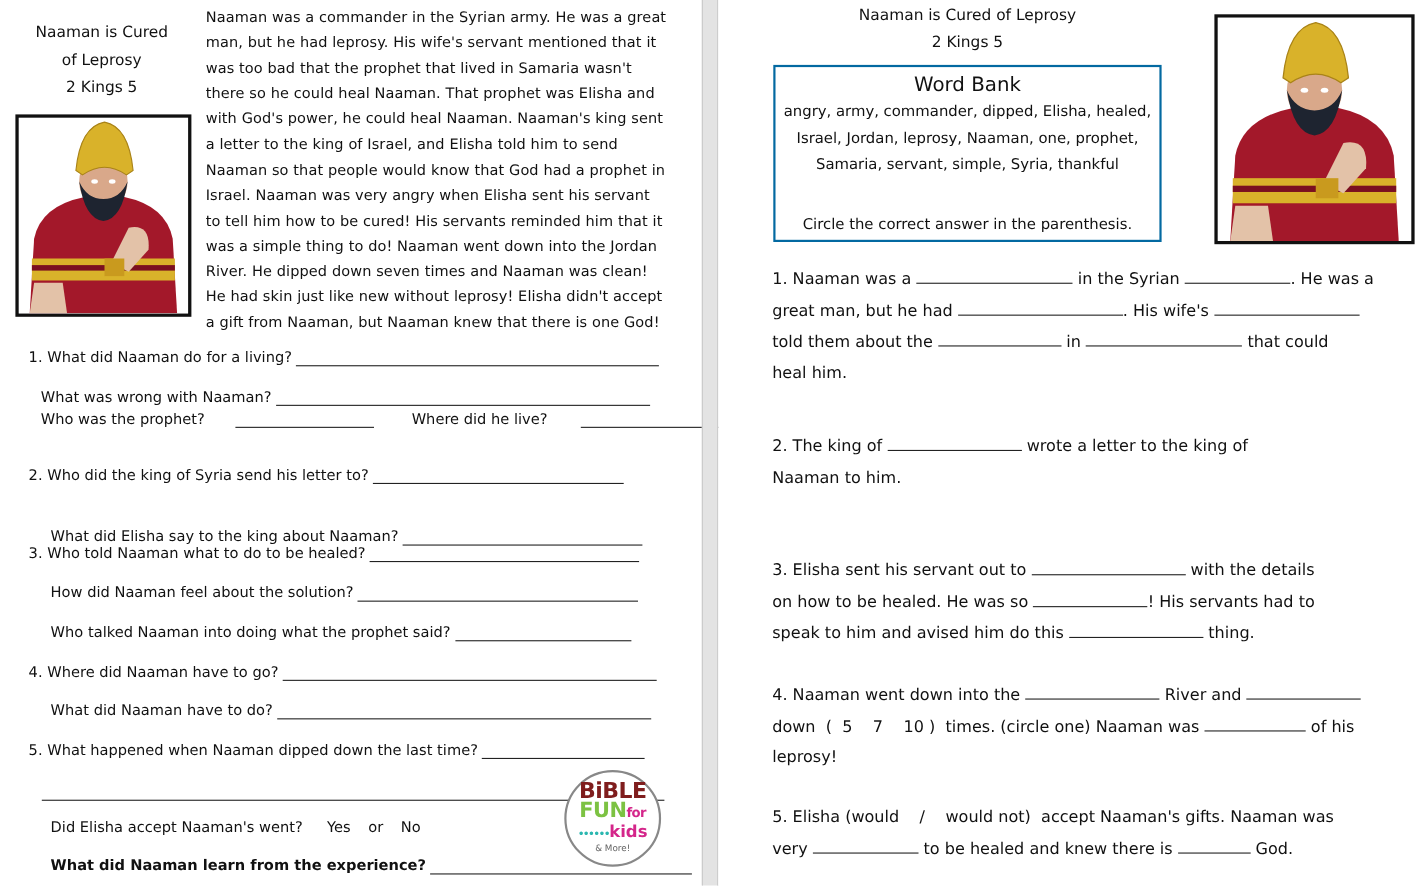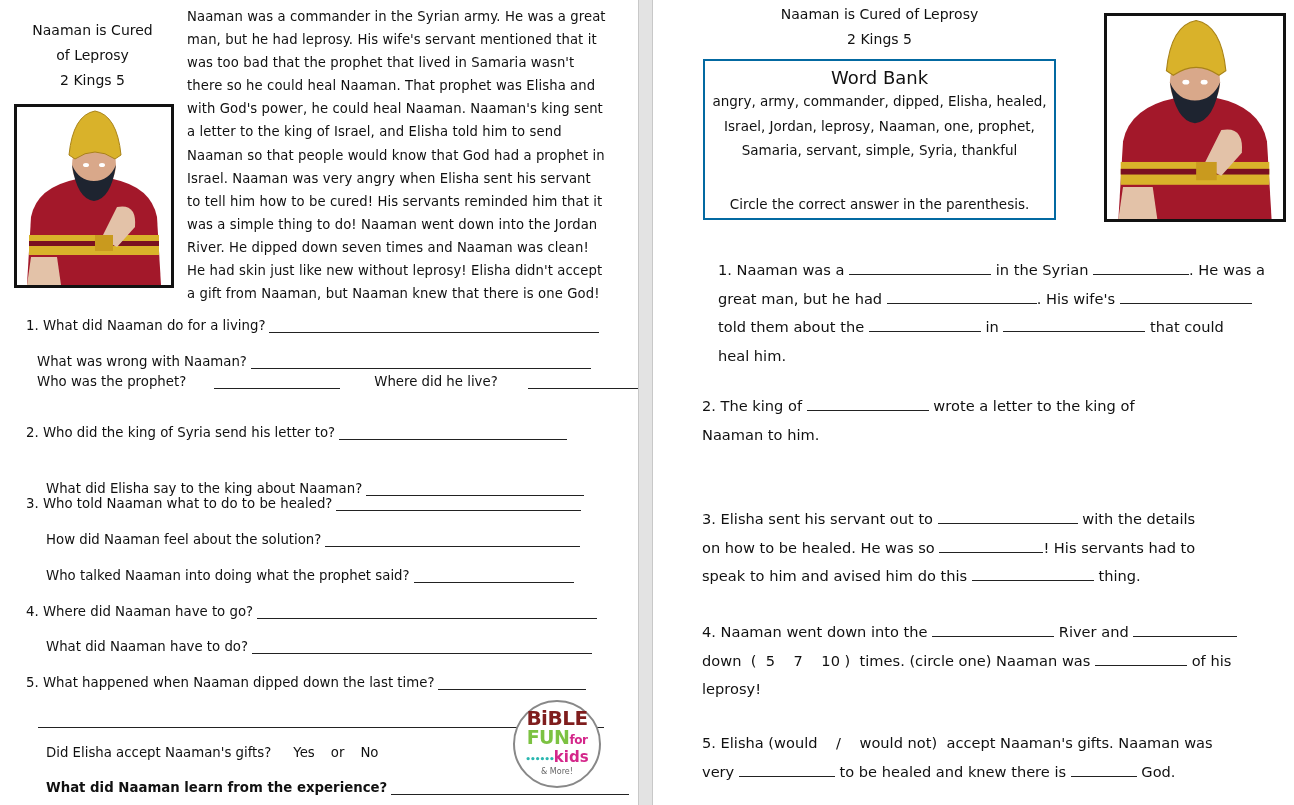--- a/index.html
+++ b/index.html
@@ -96,21 +96,21 @@
   <div class="abs q" style="left:46px; top:639px;">
     <span>What did Naaman have to do?</span>
     <span class="blank" style="width:340px;"></span>
   </div>
   <div class="abs q" style="left:26px; top:675px;">
     <span>5. What happened when Naaman dipped down the last time?</span>
     <span class="blank" style="width:148px;"></span>
   </div>
   <div class="abs" style="left:38px; top:713px; width:566px; border-bottom:1px solid #222; height:14px;"></div>
   <div class="abs q" style="left:46px; top:745px;">
-    <span>Did Elisha accept Naaman's gifts?</span>
+    <span>Did Elisha accept Naaman's went?</span>
     <span style="margin-left:22px;">Yes</span>
     <span style="margin-left:16px;">or</span>
     <span style="margin-left:16px;">No</span>
   </div>
   <div class="abs q" style="left:46px; top:780px;font-weight:bold;">
     <span>What did Naaman learn from the experience?</span>
     <span class="blank" style="width:238px;"></span>
   </div>
 
   <div class="logo">
@@ -153,21 +153,21 @@
       <path d="M100 100 Q120 96 118 120 L100 140 L84 132 Z" fill="#e3c2a8"></path>
       <rect x="78" y="128" width="18" height="16" fill="#c99a1e"></rect>
       <ellipse cx="77" cy="58" rx="22" ry="26" fill="#d9a88a"></ellipse>
       <path d="M55 58 Q60 92 77 94 Q94 92 99 58 Q92 74 77 74 Q62 74 55 58 Z" fill="#1e2430"></path>
       <path d="M52 48 Q56 8 78 4 Q100 8 104 48 L98 52 Q78 38 58 52 Z" fill="#d9b22a" stroke="#a98318" stroke-width="1"></path>
       <ellipse cx="69" cy="58" rx="3" ry="2" fill="#fff"></ellipse>
       <ellipse cx="85" cy="58" rx="3" ry="2" fill="#fff"></ellipse>
     </svg>
   </div>
 
-  <div class="para" style="top:256px;margin-left:16px;">
+  <div class="para" style="top:240px;">
     <div><span>1. Naaman was a</span> <span class="b" style="width:142px;"></span> <span>in the Syrian</span> <span class="b" style="width:96px;"></span><span>. He was a</span></div>
     <div><span>great man, but he had</span> <span class="b" style="width:150px;"></span><span>. His wife's</span> <span class="b" style="width:132px;"></span></div>
     <div><span>told them about the</span> <span class="b" style="width:112px;"></span> <span>in</span> <span class="b" style="width:142px;"></span> <span>that could</span></div>
     <div>heal him.</div>
   </div>
 
   <div class="para" style="top:392px;">
     <div><span>2. The king of</span> <span class="b" style="width:122px;"></span> <span>wrote a letter to the king of</span></div>
     <div>Naaman to him.</div>
   </div>

